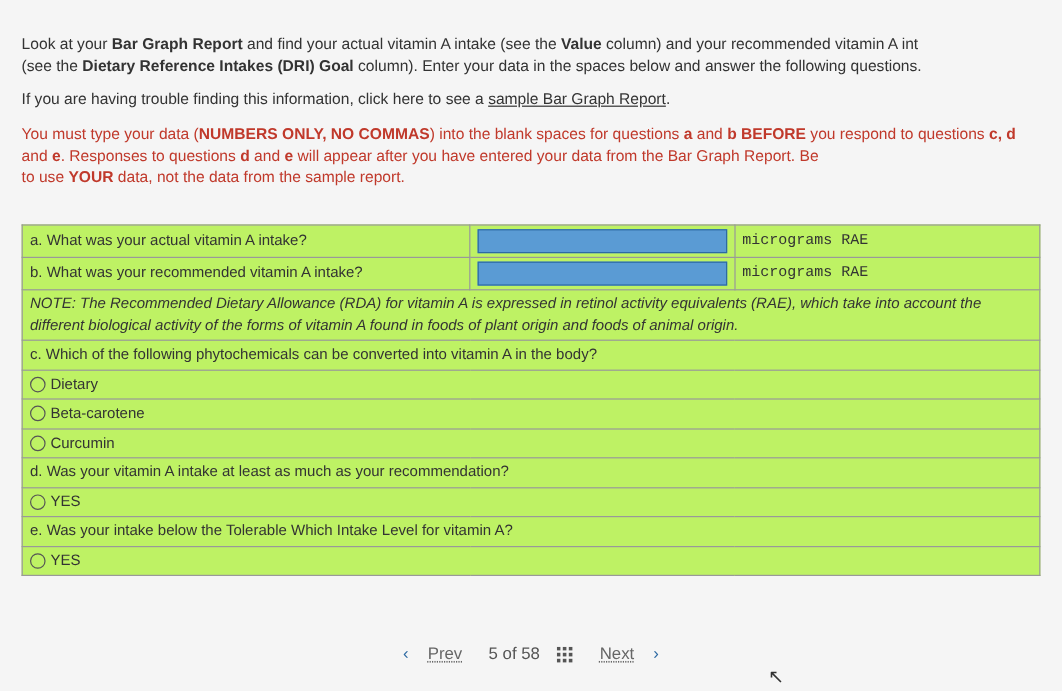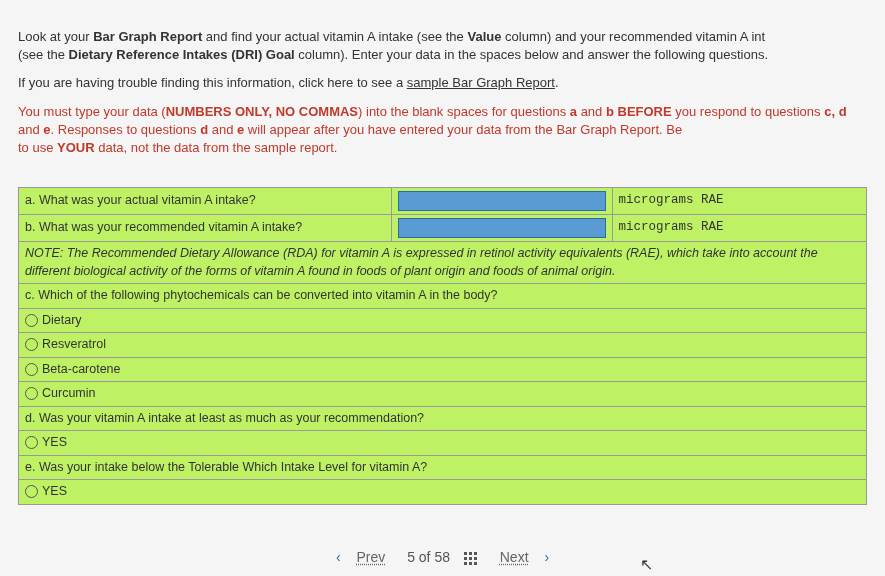--- a/index.html
+++ b/index.html
@@ -51,21 +51,21 @@
     width: 13px; height: 13px;
     border: 1.5px solid #555;
     border-radius: 50%;
     margin-right: 4px;
     vertical-align: middle;
     cursor: pointer;
   }
 
   .footer {
     position: absolute;
-    bottom: 8px; left: 0; right: 0;
+    bottom: 21px; left: 0; right: 0;
     text-align: center;
     font-size: 14px;
     color: #555;
   }
   .footer .navbtn {
     cursor: pointer;
     text-decoration: underline dotted;
     margin: 0 12px;
     color: #666;
   }
@@ -119,23 +119,20 @@
     <tr>
       <td colspan="3" class="note">NOTE: The Recommended Dietary Allowance (RDA) for vitamin A is expressed in retinol activity equivalents (RAE), which take into account the different biological activity of the forms of vitamin A found in foods of plant origin and foods of animal origin.</td>
     </tr>
     <tr>
       <td colspan="3">c. Which of the following phytochemicals can be converted into vitamin A in the body?</td>
     </tr>
     <tr>
           <td colspan="3"><span class="radio"></span><span>Dietary</span></td>
         </tr>
     <tr>
-          <td colspan="3"><span class="radio"></span><span>Resveratrol</span></td>
-        </tr>
-    <tr>
           <td colspan="3"><span class="radio"></span><span>Beta-carotene</span></td>
         </tr>
     <tr>
           <td colspan="3"><span class="radio"></span><span>Curcumin</span></td>
         </tr>
     <tr>
       <td colspan="3">d. Was your vitamin A intake at least as much as your recommendation?</td>
     </tr>
     <tr>
           <td colspan="3"><span class="radio"></span><span>YES</span></td>

